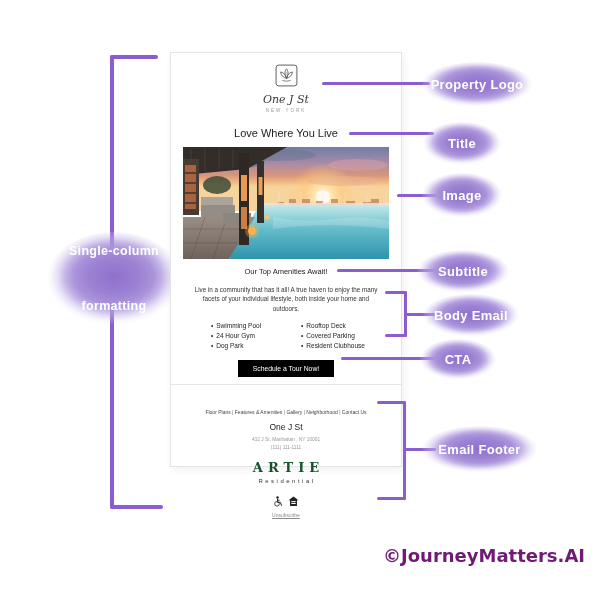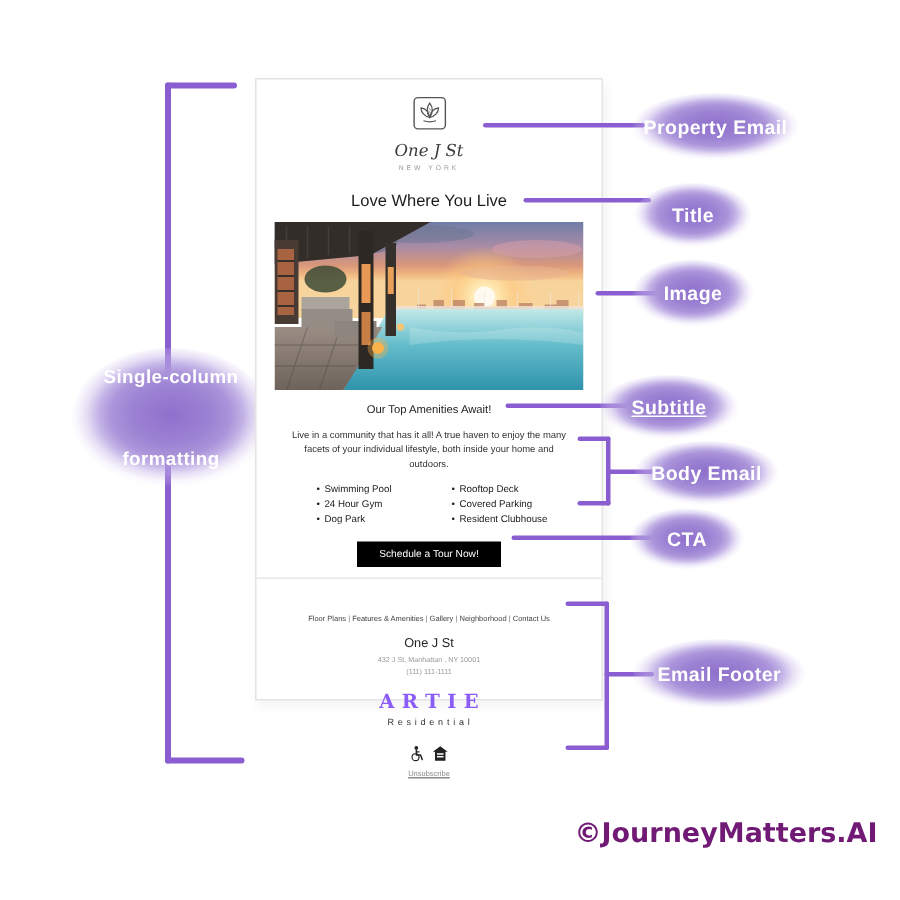--- a/index.html
+++ b/index.html
@@ -39,21 +39,21 @@
   .cta-btn{display:inline-block;background:#000;color:#fff;font-size:6.8px;border:none;
            padding:5px 15px;margin-top:8px;font-family:inherit;cursor:pointer;}
   .footer-divider{border:none;border-top:1px solid #e7e7e7;margin:7px 0 0 0;}
   .footer-nav{margin-top:24px;font-size:5px;color:#444;}
   .footer-nav span{cursor:pointer;}
   .footer-nav span:not(:last-child)::after{content:" | ";color:#777;}
   .footer-name{font-size:8.5px;color:#222;margin-top:7px;}
   .footer-address{font-size:4.8px;color:#9a9a9a;margin-top:5px;}
   .footer-phone{font-size:4.8px;color:#9a9a9a;margin-top:3px;}
   .brand-name{font-family:"DejaVu Serif","Liberation Serif",serif;font-weight:700;
-              font-size:13px;letter-spacing:5px;color:#8b5cf6;margin-top:10px;padding-left:5px;}
+              font-size:13px;letter-spacing:5px;color:#14532d;margin-top:10px;padding-left:5px;}
   .brand-sub{font-size:6px;letter-spacing:2.5px;color:#333;margin-top:3px;padding-left:2px;}
   .footer-icons{display:flex;justify-content:center;gap:6px;margin-top:12px;align-items:center;}
   .footer-unsub{font-size:5px;color:#8a8a8a;text-decoration:underline;margin-top:5px;cursor:pointer;}
 
   
   .watermark{position:absolute;left:383px;top:545px;font-size:18px;font-weight:700;
              color:#701a75;font-family:"DejaVu Sans",sans-serif;letter-spacing:0px;}
 </style>
 </head>
 <body>
@@ -231,29 +231,29 @@
   <div class="aline" style="left:404px;top:313px;width:42px;"></div>
 
   <div class="aline" style="left:341px;top:357px;width:106px;"></div>
 
   <div class="aline v" style="left:403px;top:401px;height:99px;"></div>
   <div class="aline" style="left:377px;top:401px;width:29px;"></div>
   <div class="aline" style="left:377px;top:497px;width:29px;"></div>
   <div class="aline" style="left:403px;top:448px;width:33px;"></div>
 
   <div class="blob" style="left:422px;top:62px;width:110px;height:45px;">
-    <span>Property Email</span>
+    <span>Property Logo</span>
   </div>
   <div class="blob" style="left:423px;top:122px;width:78px;height:43px;">
     <span>Title</span>
   </div>
   <div class="blob" style="left:422px;top:173px;width:80px;height:45px;">
     <span>Image</span>
   </div>
-  <div class="blob" style="left:400px;top:250px;width:92px;height:43px;text-decoration:underline;">
+  <div class="blob" style="left:417px;top:250px;width:92px;height:43px;">
     <span>Subtitle</span>
   </div>
   <div class="blob" style="left:423px;top:294px;width:96px;height:43px;">
     <span>Body Email</span>
   </div>
   <div class="blob" style="left:420px;top:339px;width:76px;height:41px;">
     <span>CTA</span>
   </div>
   <div class="blob" style="left:422px;top:426px;width:115px;height:47px;justify-content:center;">
     <span>Email Footer</span>

